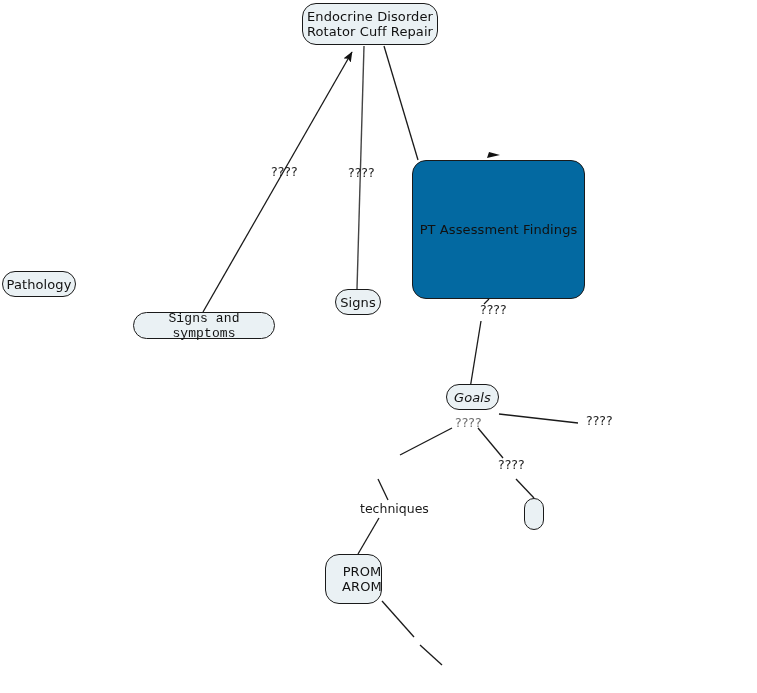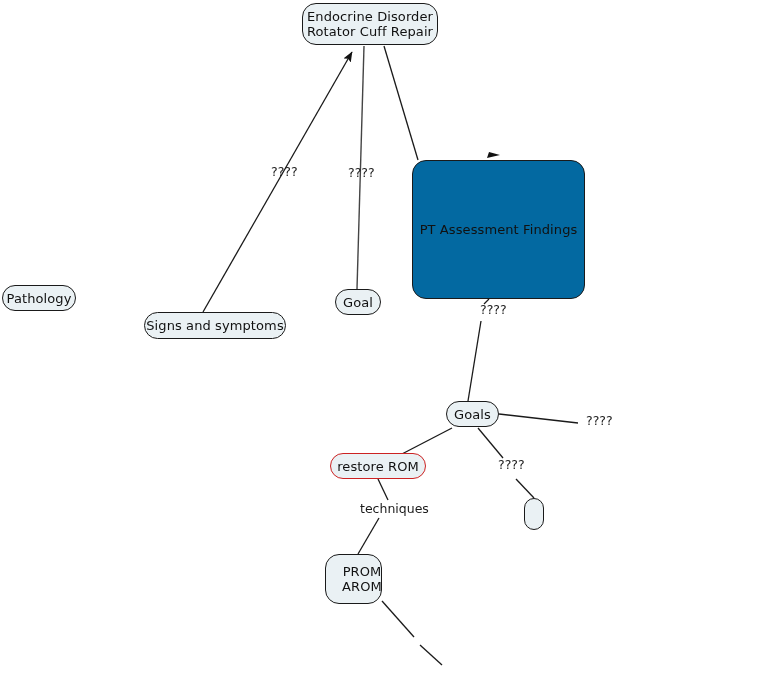--- a/index.html
+++ b/index.html
@@ -108,43 +108,40 @@
 
   <div class="node pill" style="left:302px; top:3px; width:136px; height:42px;">
     <span>Endocrine Disorder
 Rotator Cuff Repair</span>
   </div>
 
   <div class="node big" style="left:412px; top:160px; width:173px; height:139px;">
     <span>PT Assessment Findings</span>
   </div>
 
-  <div class="node pill" style="left:2px; top:285px; width:74px; height:26px;text-align:center;">
+  <div class="node pill" style="left:2px; top:271px; width:74px; height:26px;text-align:center;">
     <span>Pathology</span>
   </div>
 
-  <div class="node pill" style="left:144px; top:312px; width:142px; height:27px;">
+  <div class="node pill" style="left:133px; top:312px; width:142px; height:27px;font-family:Liberation Mono, monospace;">
     <span>Signs and symptoms</span>
   </div>
 
   <div class="node pill" style="left:335px; top:289px; width:46px; height:26px;">
-    <span>Goal</span>
+    <span>Signs</span>
   </div>
 
-  <div class="node pill" style="left:446px; top:401px; width:53px; height:26px;">
+  <div class="node pill" style="left:446px; top:384px; width:53px; height:26px;font-style:italic;">
     <span>Goals</span>
   </div>
 
   <div class="node pill" style="left:689px; top:418px; width:65px; height:26px;justify-content:center;">
     <span>Goal #3</span>
   </div>
 
-  <div class="node pill red" style="left:330px; top:453px; width:96px; height:26px;">
-    <span>restore ROM</span>
-  </div>
 
   <div class="node blank" style="left:524px; top:498px; width:20px; height:32px;">
     <span></span>
   </div>
 
   <div class="node pill" style="left:325px; top:554px; width:57px; height:50px;padding-left:17px;">
     <span>PROM
 AROM</span>
   </div>
 

